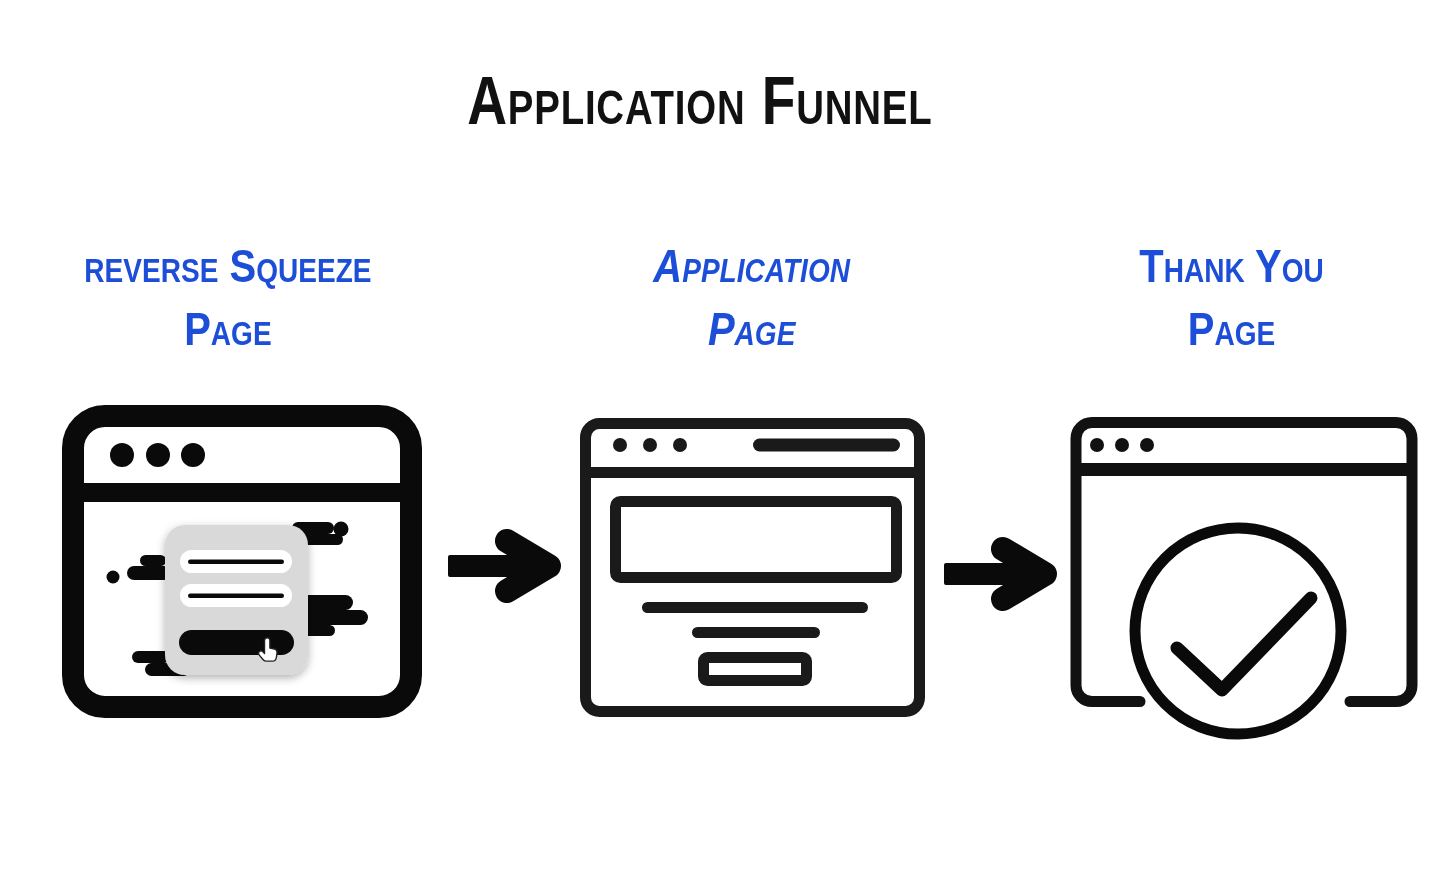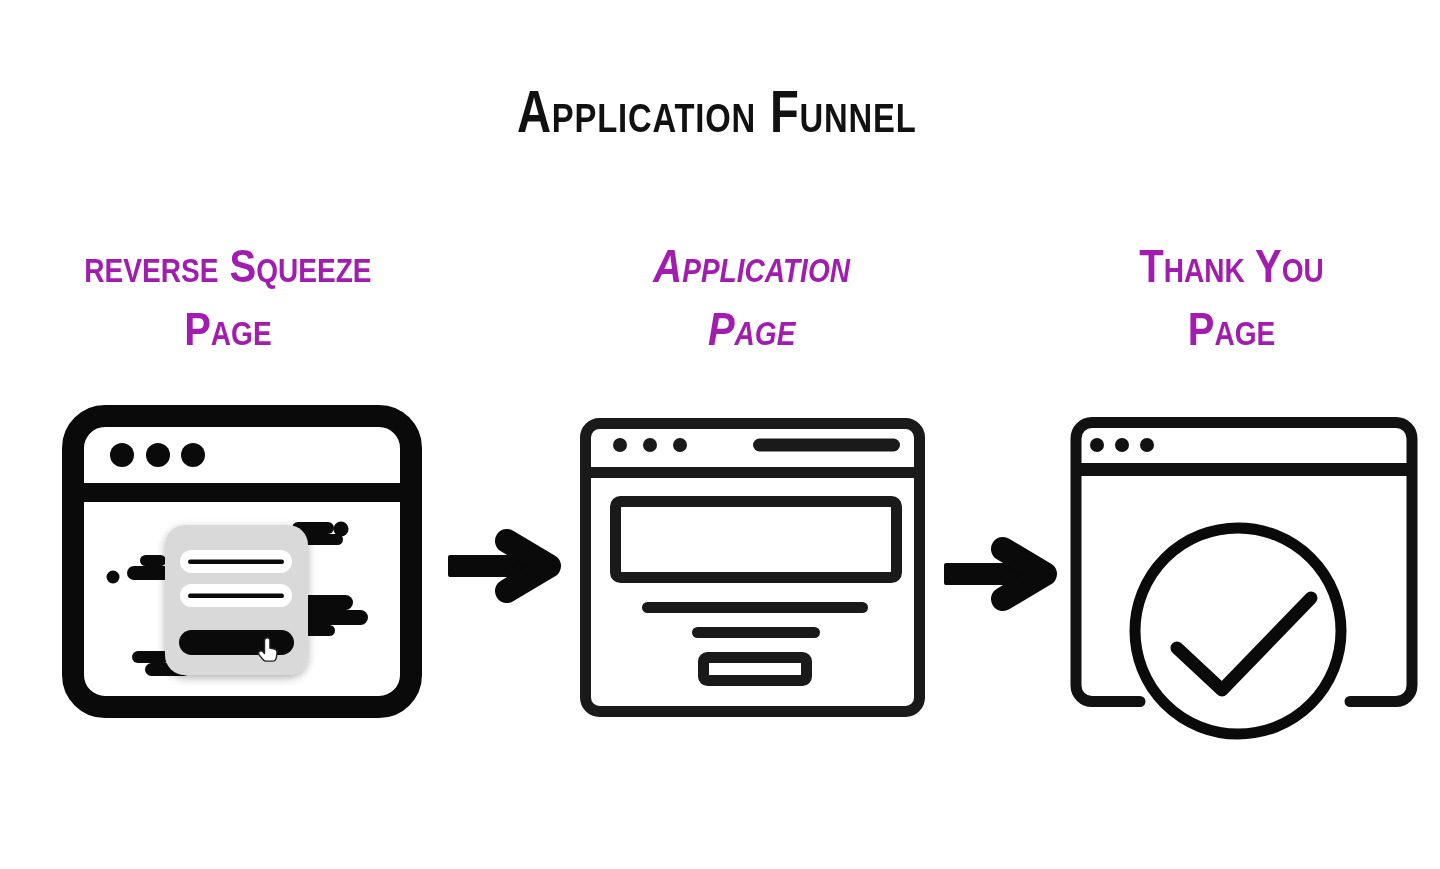--- a/index.html
+++ b/index.html
@@ -1,29 +1,29 @@
 <!DOCTYPE html>
 <html><head>
 <meta charset="utf-8">
 <style>
   html,body{margin:0;padding:0;background:#fff;}
   .canvas{
     position:relative;width:1440px;height:869px;background:#ffffff;overflow:hidden;
     font-family:"Liberation Sans","DejaVu Sans",sans-serif;
   }
   .title{
-    position:absolute;top:66px;left:0;width:1400px;margin:17px;text-align:center;
-    font-size:59px;line-height:1;font-weight:700;font-variant-caps:small-caps;
+    position:absolute;top:66px;left:0;width:1400px;margin:0;text-align:center;
+    font-size:69px;line-height:1;font-weight:700;font-variant-caps:small-caps;
     color:#111111;letter-spacing:1px;white-space:nowrap;
   }
   .cond{display:inline-block;transform:scaleX(0.80);transform-origin:50% 50%;}
   .stage-label{
     position:absolute;width:420px;top:234px;margin:0;text-align:center;
     font-size:47px;line-height:63px;font-weight:700;font-variant-caps:small-caps;
-    color:#a21caf;
+    color:#1d4ed8;
   }
   .stage-label .cond{transform:scaleX(0.85);}
   .stage-label .line{display:block;white-space:nowrap;}
   .lbl-1{left:18px;}
   .lbl-2{left:542px;font-style:italic;}
   .lbl-3{left:1022px;}
   svg{position:absolute;display:block;}
   .icon-1{left:62px;top:405px;}
   .icon-2{left:580px;top:418px;}
   .icon-3{left:1070px;top:417px;}

